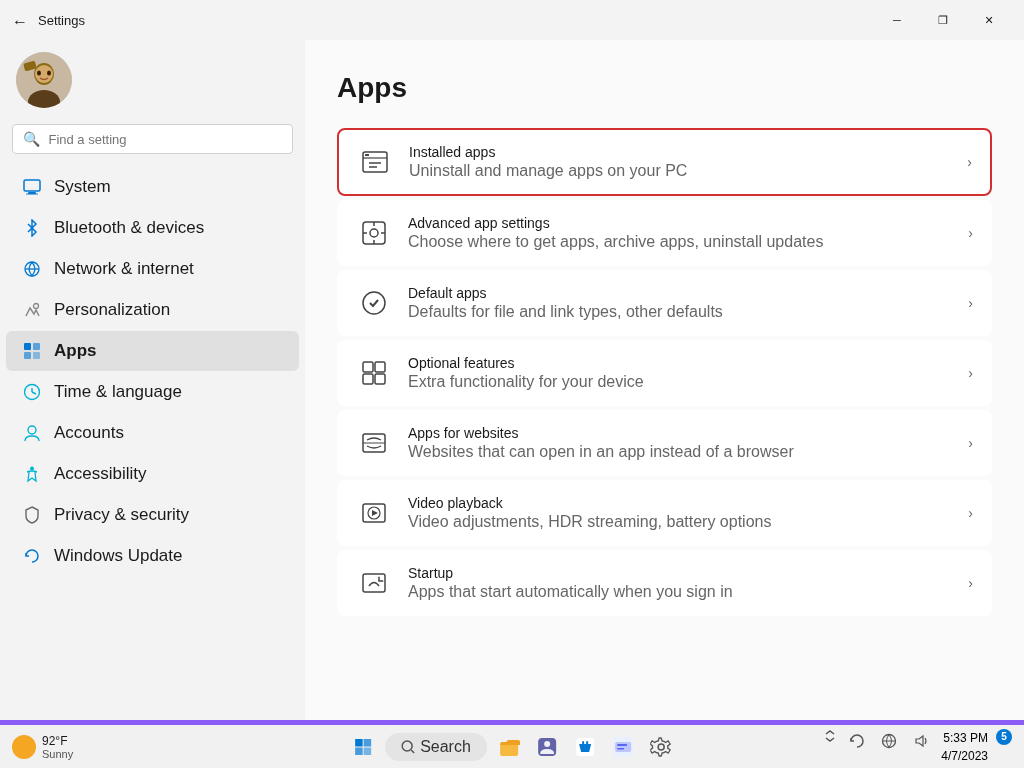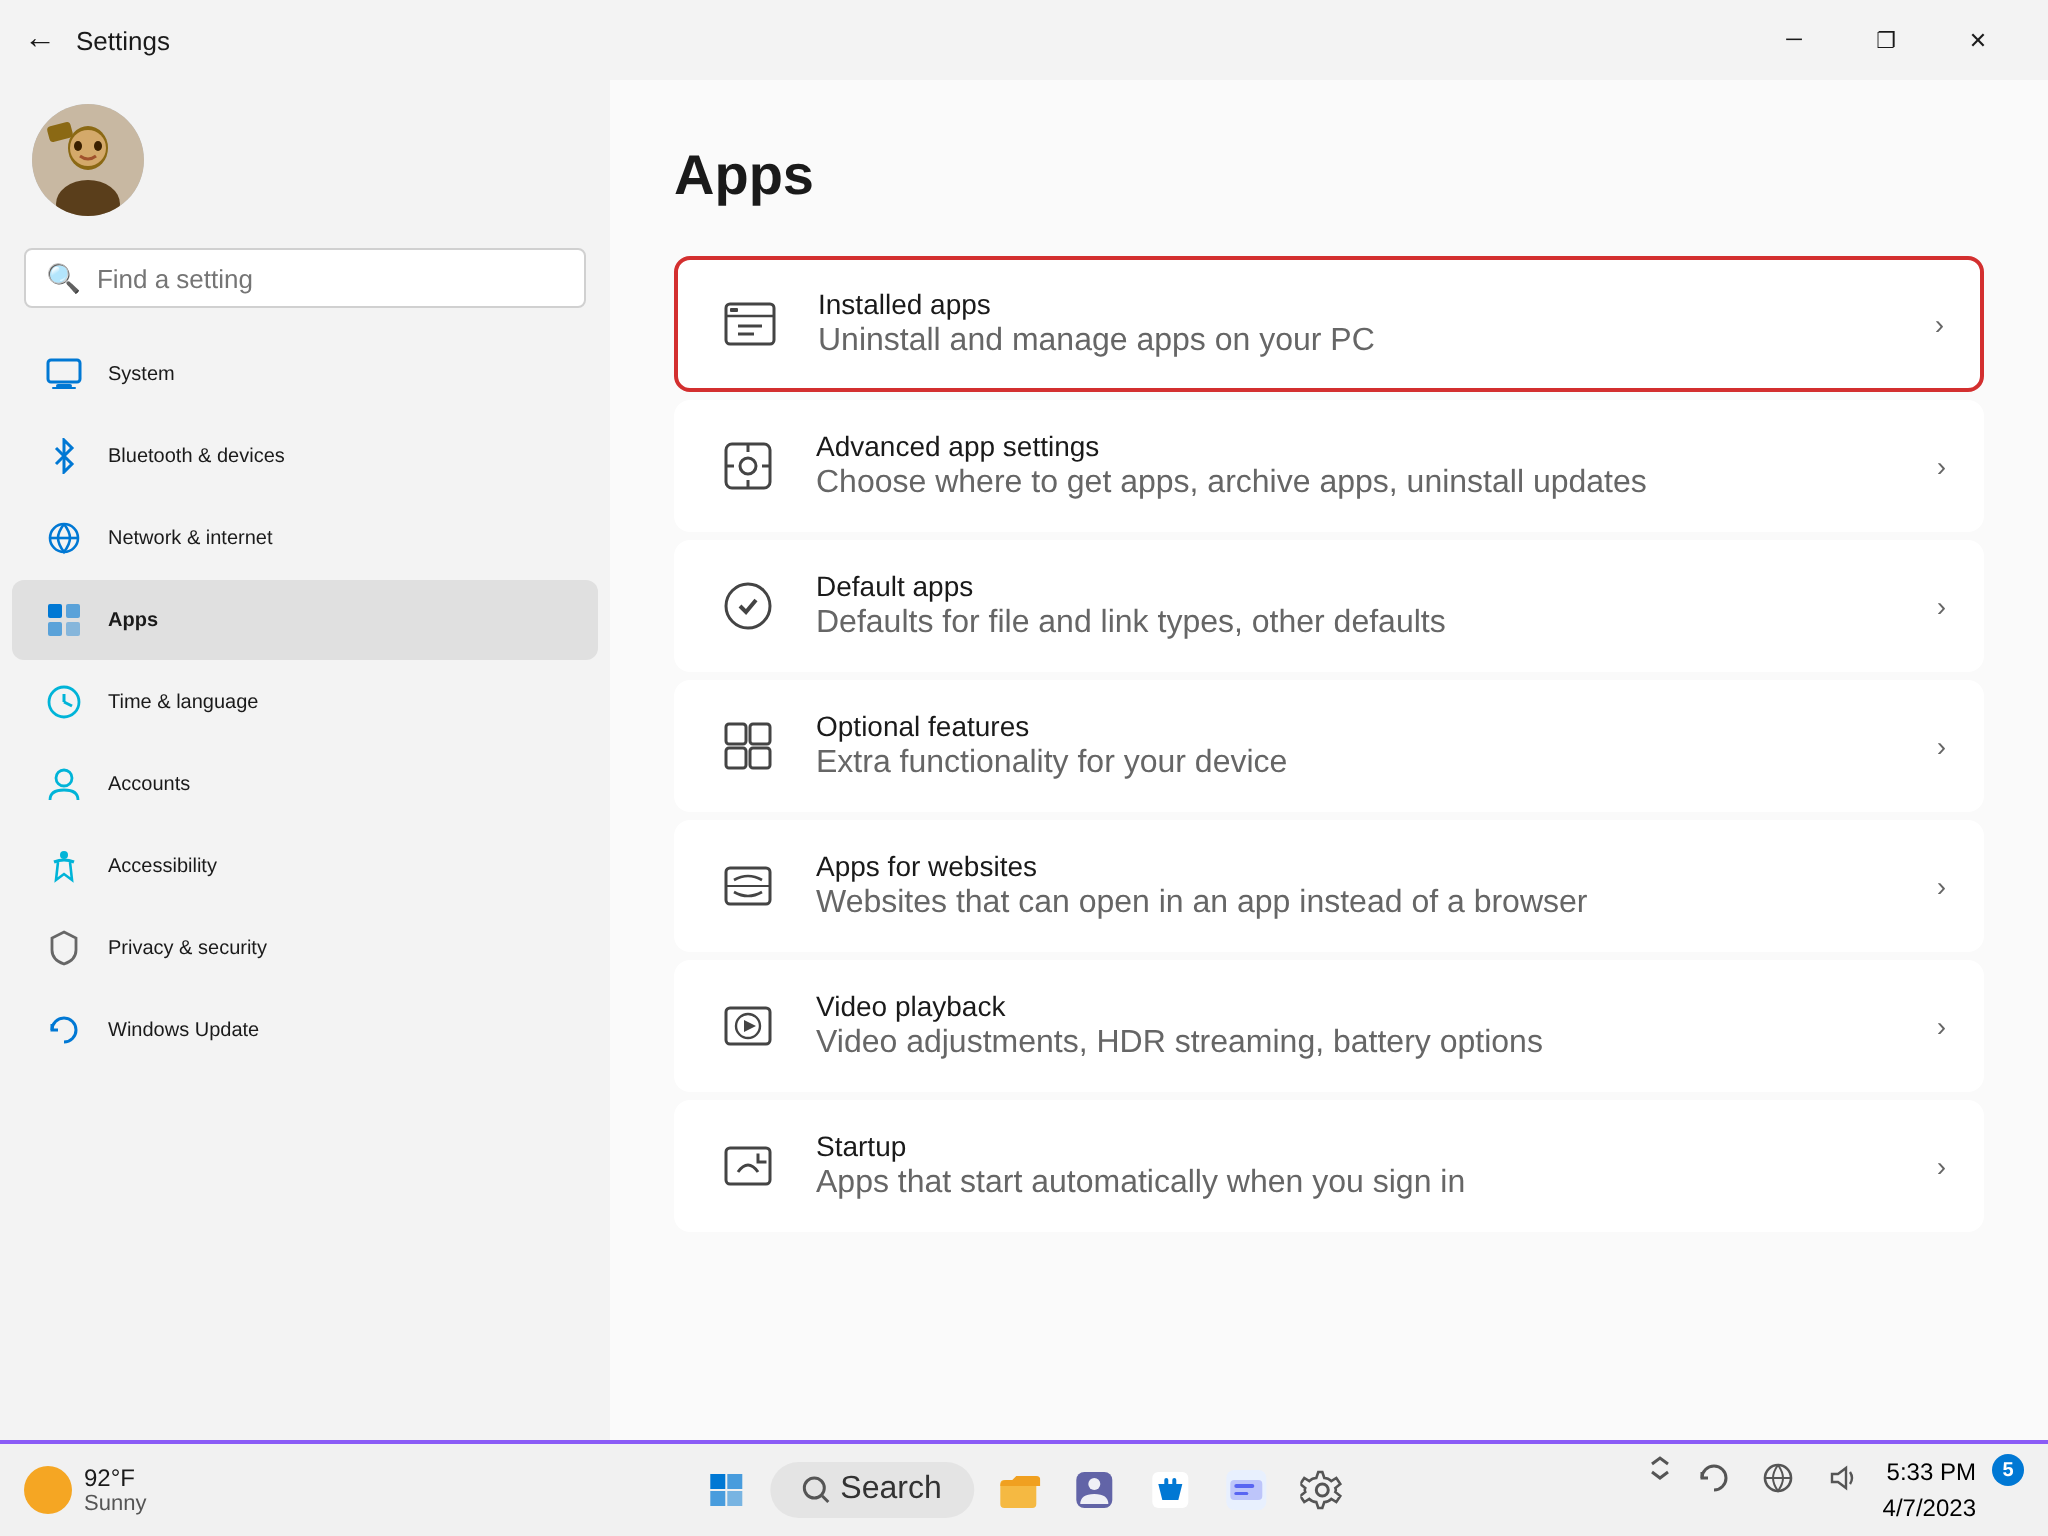--- a/index.html
+++ b/index.html
@@ -112,21 +112,21 @@
     }
 
     .nav-item {
       display: flex;
       align-items: center;
       padding: 10px 16px;
       gap: 12px;
       cursor: pointer;
       border-radius: 6px;
       margin: 1px 6px;
-      font-size: 10px;
+      font-size: 17px;
       color: #1a1a1a;
       text-decoration: none;
     }
     .nav-item.active {
       background: #e0e0e0;
       font-weight: 600;
     }
     .nav-icon {
       width: 20px;
       height: 20px;
@@ -199,21 +199,21 @@
 
     
     .taskbar {
       height: 48px;
       background: rgba(240,240,240,0.95);
       display: flex;
       align-items: center;
       justify-content: space-between;
       padding: 0 12px;
       flex-shrink: 0;
-      border-top: 2px solid #8b5cf6;
+      border-top: 5px solid #8b5cf6;
     }
     .taskbar-left {
       display: flex;
       align-items: center;
       gap: 4px;
     }
     .taskbar-center {
       display: flex;
       align-items: center;
       gap: 6px;
@@ -349,20 +349,29 @@
       <div class="nav-item">
         <span class="nav-icon">
           <svg width="18" height="18" viewBox="0 0 18 18" fill="none">
               <path d="M9 9 m-7 0 a7 7 0 1 0 14 0 a7 7 0 1 0 -14 0" stroke="#0078d4" stroke-width="1.3" fill="none"></path>
               <path d="M9 2 Q6 6 6 9 Q6 12 9 16 Q12 12 12 9 Q12 6 9 2" stroke="#0078d4" stroke-width="1.3" fill="none"></path>
               <line x1="2" y1="9" x2="16" y2="9" stroke="#0078d4" stroke-width="1.3"></line>
             </svg>
         </span>
         <span>Network &amp; internet</span>
       </div>
+      <div class="nav-item">
+        <span class="nav-icon">
+          <svg width="18" height="18" viewBox="0 0 18 18" fill="none">
+              <path d="M3 15 L7 7 L11 13 L13 9 L16 15" stroke="#888" stroke-width="1.5" fill="none"></path>
+              <circle cx="13" cy="5" r="2.5" stroke="#888" stroke-width="1.3" fill="none"></circle>
+            </svg>
+        </span>
+        <span>Personalization</span>
+      </div>
       <div class="nav-item active">
         <span class="nav-icon">
           <svg width="18" height="18" viewBox="0 0 18 18" fill="none">
               <rect x="1" y="1" width="7" height="7" rx="1" fill="#0078d4"></rect>
               <rect x="10" y="1" width="7" height="7" rx="1" fill="#0078d4" opacity="0.6"></rect>
               <rect x="1" y="10" width="7" height="7" rx="1" fill="#0078d4" opacity="0.6"></rect>
               <rect x="10" y="10" width="7" height="7" rx="1" fill="#0078d4" opacity="0.4"></rect>
             </svg>
         </span>
         <span>Apps</span>

